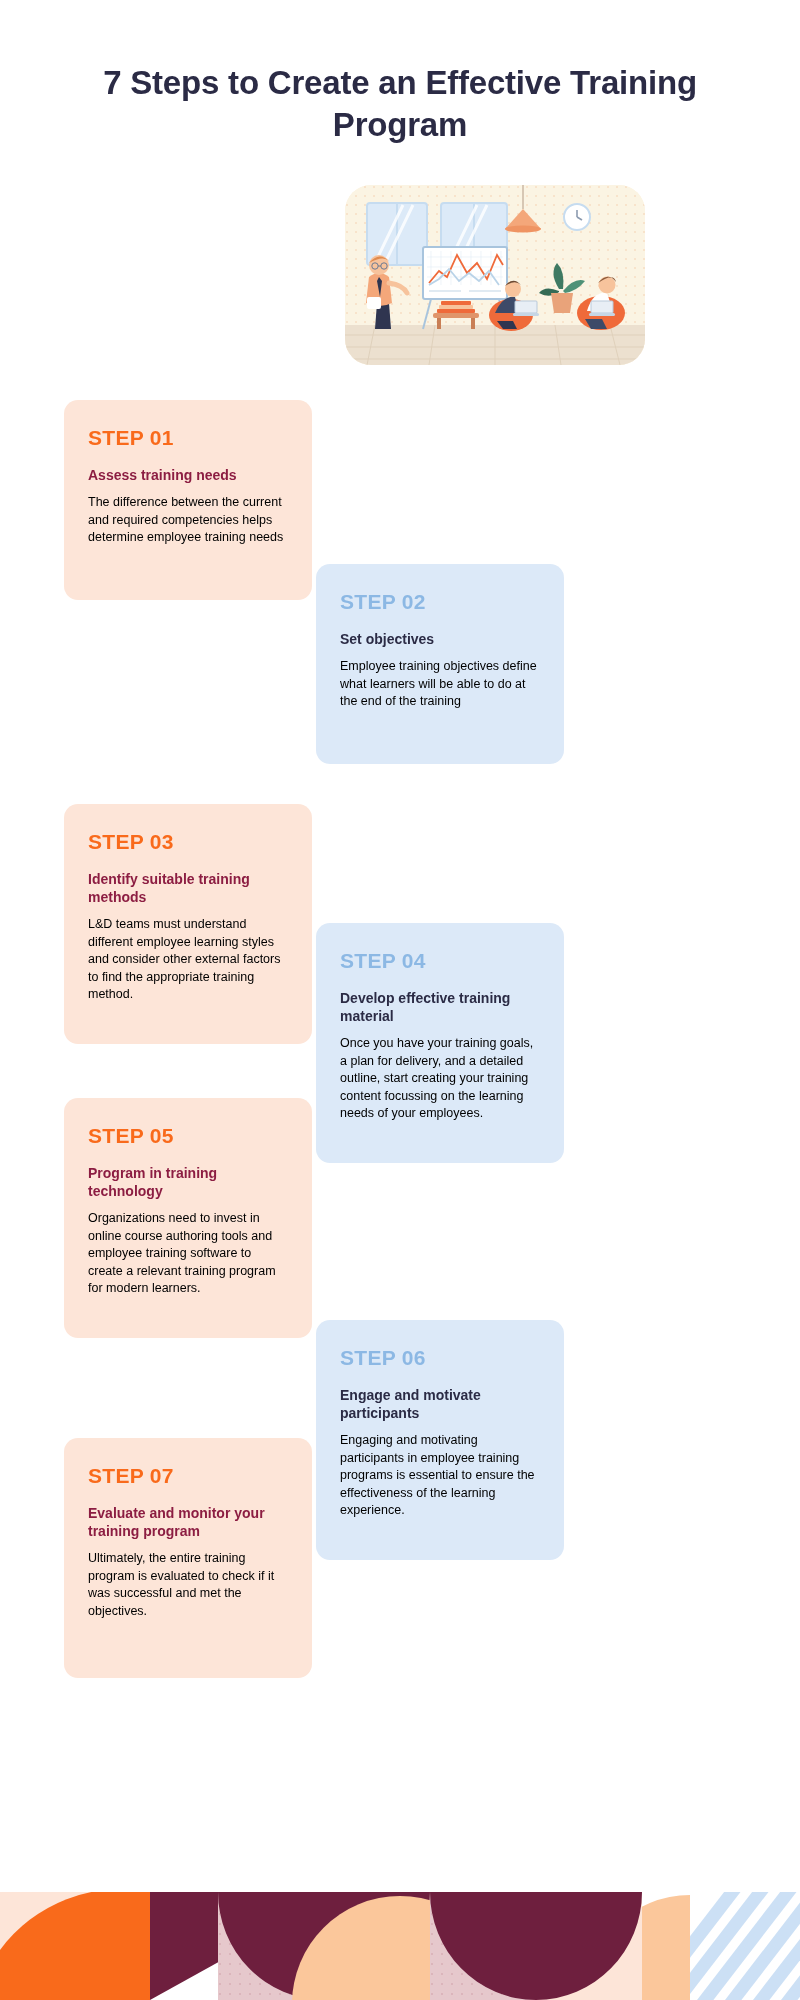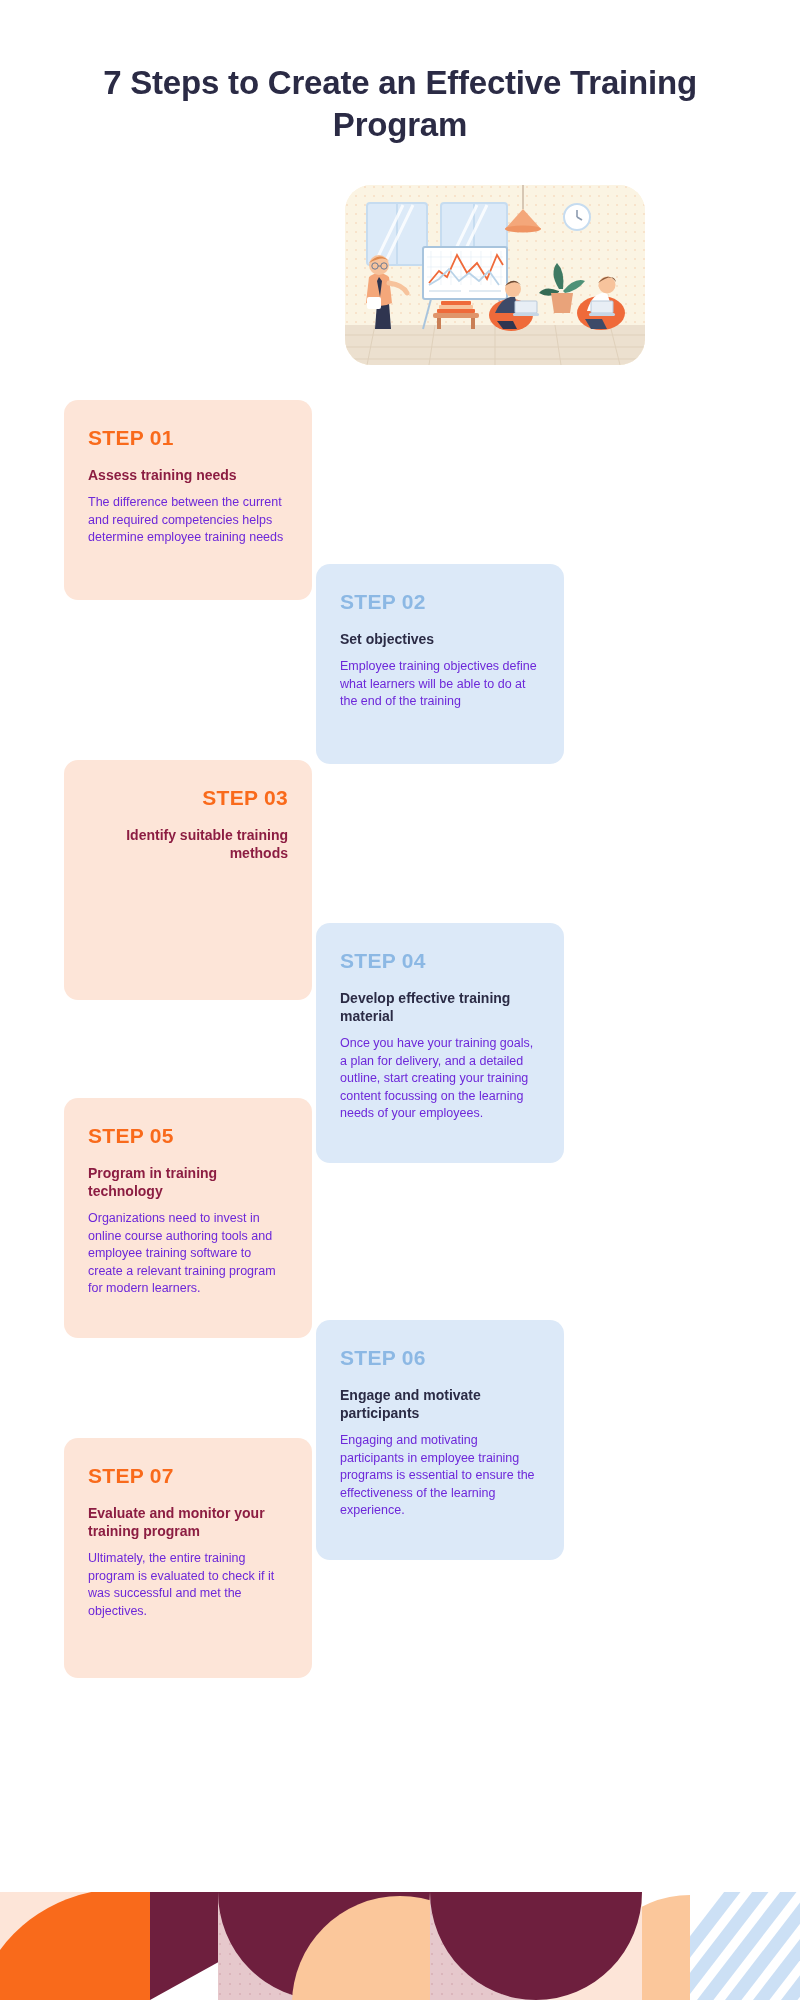--- a/index.html
+++ b/index.html
@@ -51,21 +51,21 @@
   .card.right .step-label { color:#8cb8e4; }
 
   .step-head {
     font-size:14px; font-weight:bold; line-height:18px;
     margin:0 0 10px 0;
   }
   .card.left  .step-head { color:#8c1d42; }
   .card.right .step-head { color:#2b2b45; }
 
   .step-body {
-    font-size:12.5px; line-height:17.5px; color:#6d28d9;
+    font-size:12.5px; line-height:17.5px; color:#000000;
     margin:0;
   }
 
   
   .footer { position:absolute; left:0; top:1892px; width:800px; height:108px; overflow:hidden; }
 </style>
 </head>
 <body>
 
 <div class="page">
@@ -201,23 +201,24 @@
       <div class="card left" style="top: 400px; min-height: 200px;">
         <div class="step-label">STEP 01</div>
         <div class="step-head">Assess training needs</div>
         <div class="step-body">The difference between the current and required competencies helps determine employee training needs</div>
       </div>
       <div class="card right" style="top: 564px; min-height: 200px;">
         <div class="step-label">STEP 02</div>
         <div class="step-head">Set objectives</div>
         <div class="step-body">Employee training objectives define what learners will be able to do at the end of the training</div>
       </div>
-      <div class="card left" style="top: 760px; min-height: 240px; text-align: right;">
+      <div class="card left" style="top: 804px; min-height: 240px;">
         <div class="step-label">STEP 03</div>
         <div class="step-head">Identify suitable training methods</div>
+        <div class="step-body">L&amp;D teams must understand different employee learning styles and consider other external factors to find the appropriate training method.</div>
       </div>
       <div class="card right" style="top: 923px; min-height: 240px;">
         <div class="step-label">STEP 04</div>
         <div class="step-head">Develop effective training material</div>
         <div class="step-body">Once you have your training goals, a plan for delivery, and a detailed outline, start creating your training content focussing on the learning needs of your employees.</div>
       </div>
       <div class="card left" style="top: 1098px; min-height: 240px;">
         <div class="step-label">STEP 05</div>
         <div class="step-head">Program in training technology</div>
         <div class="step-body">Organizations need to invest in online course authoring tools and employee training software to create a relevant training program for modern learners.</div>

